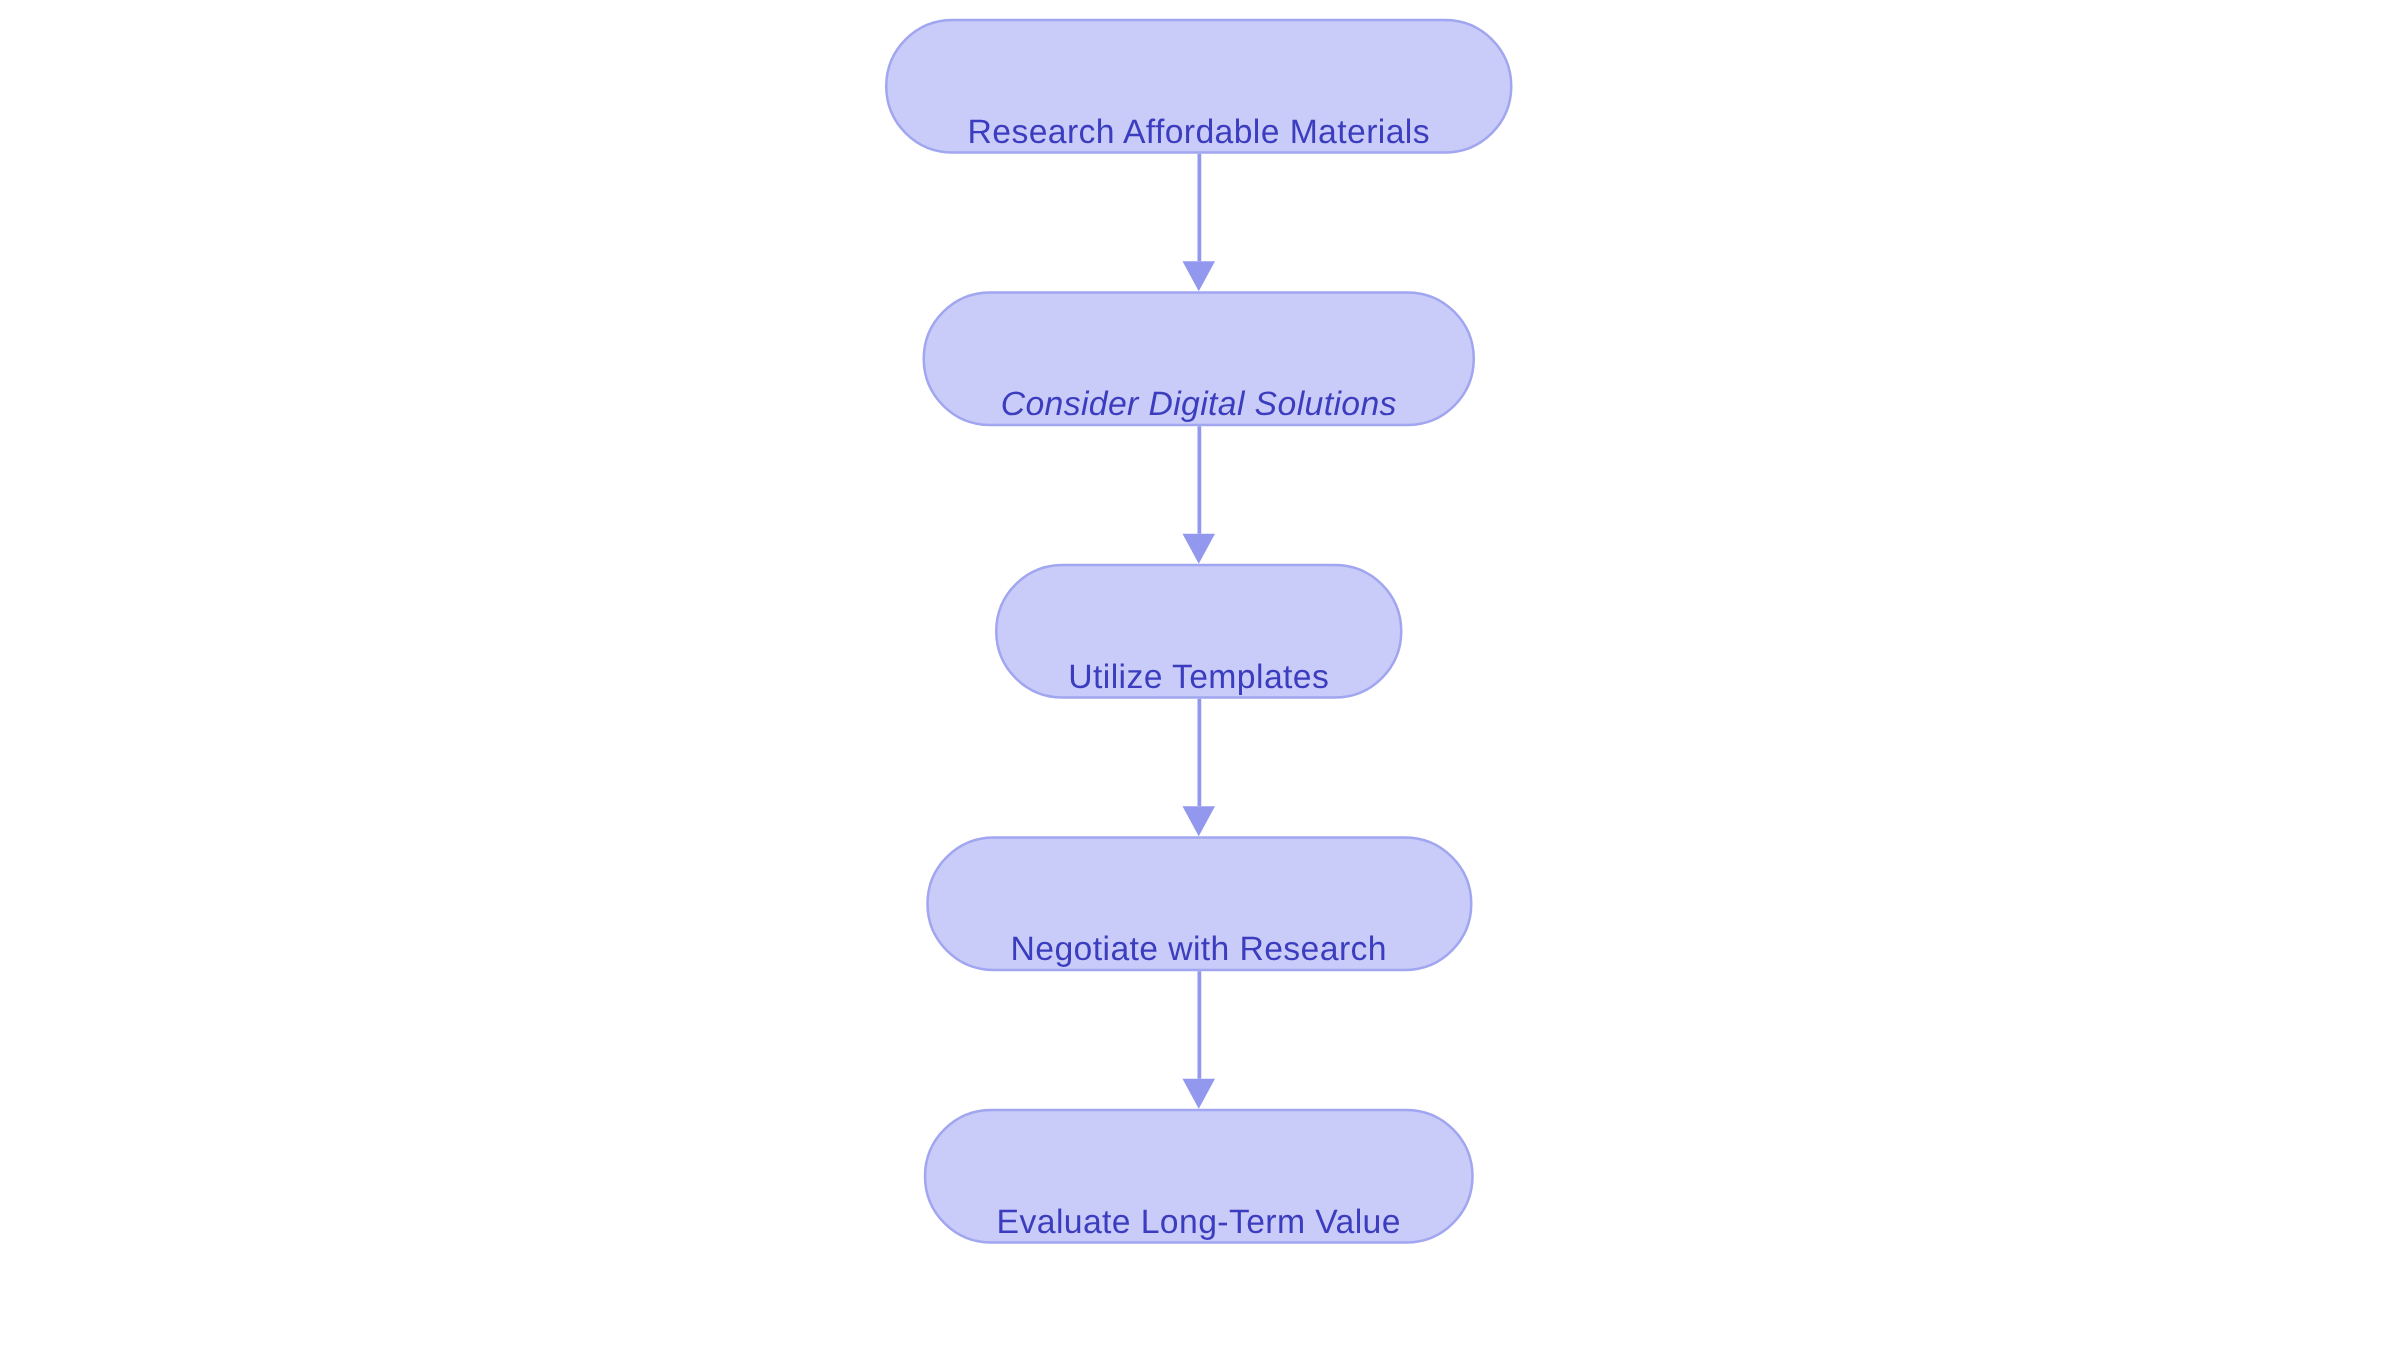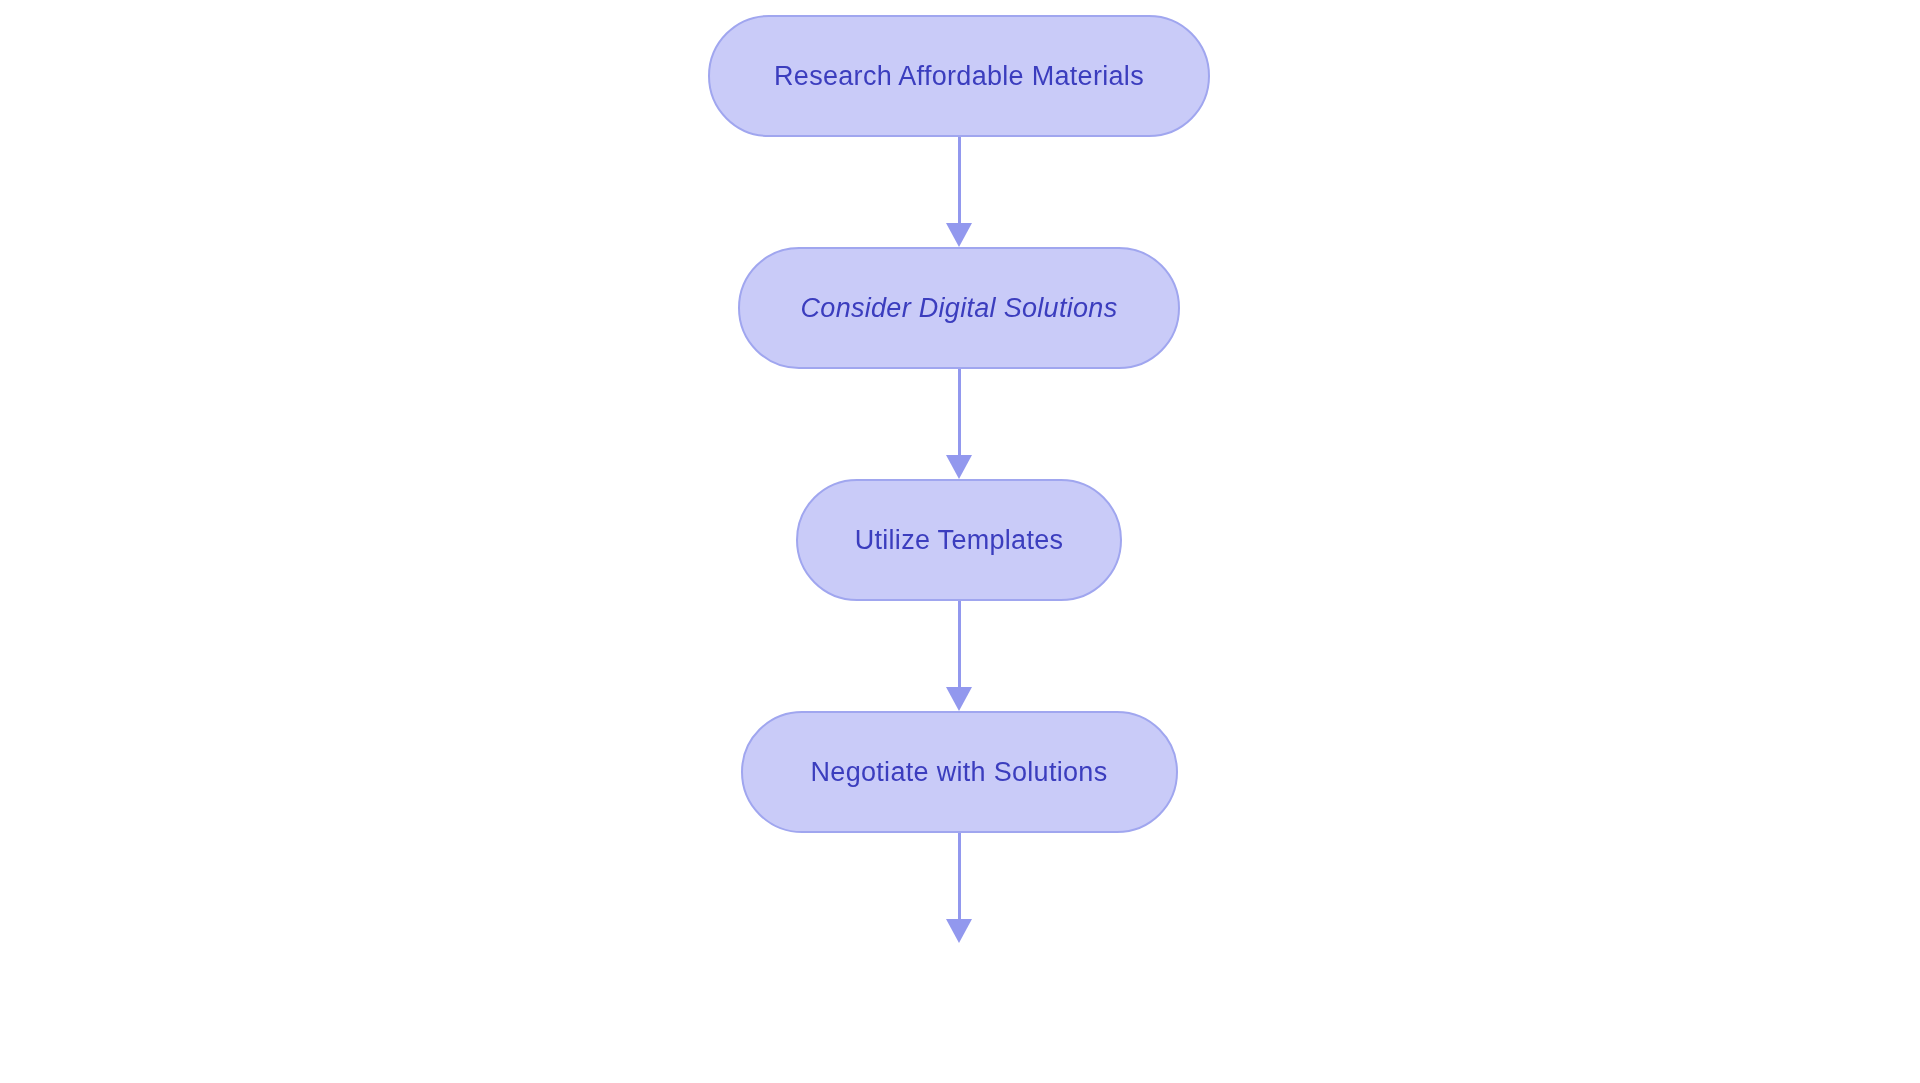--- a/index.html
+++ b/index.html
@@ -26,26 +26,26 @@
   .flow-column {
     position: absolute;
     left: 959px;
     top: 15px;
     transform: translateX(-50%);
     display: flex;
     flex-direction: column;
     align-items: center;
   }
   .node {
-    height: 122px;
+    height: 108px;
     border-radius: 61px;
     background: var(--node-fill);
     border: 2px solid var(--node-border);
     display: flex;
-    align-items: center;
+    align-items: flex-end;
     justify-content: center;
     flex: 0 0 auto;
   }
   .node-label {
     color: var(--node-text);
     font-size: 27px;
     font-weight: 400;
     letter-spacing: 0.3px;
     white-space: nowrap;
     text-align: center;
@@ -104,23 +104,26 @@
     <div class="node w-templates">
       <span class="node-label">Utilize Templates</span>
     </div>
 
     <div class="arrow">
       <div class="arrow-stem"></div>
       <div class="arrow-head"></div>
     </div>
 
     <div class="node w-negotiate">
-      <span class="node-label">Negotiate with Solutions</span>
+      <span class="node-label">Negotiate with Research</span>
     </div>
 
     <div class="arrow">
       <div class="arrow-stem"></div>
       <div class="arrow-head"></div>
     </div>
 
+    <div class="node w-evaluate">
+      <span class="node-label">Evaluate Long-Term Value</span>
+    </div>
 
   </div>
 </div>
 
 </body></html>

